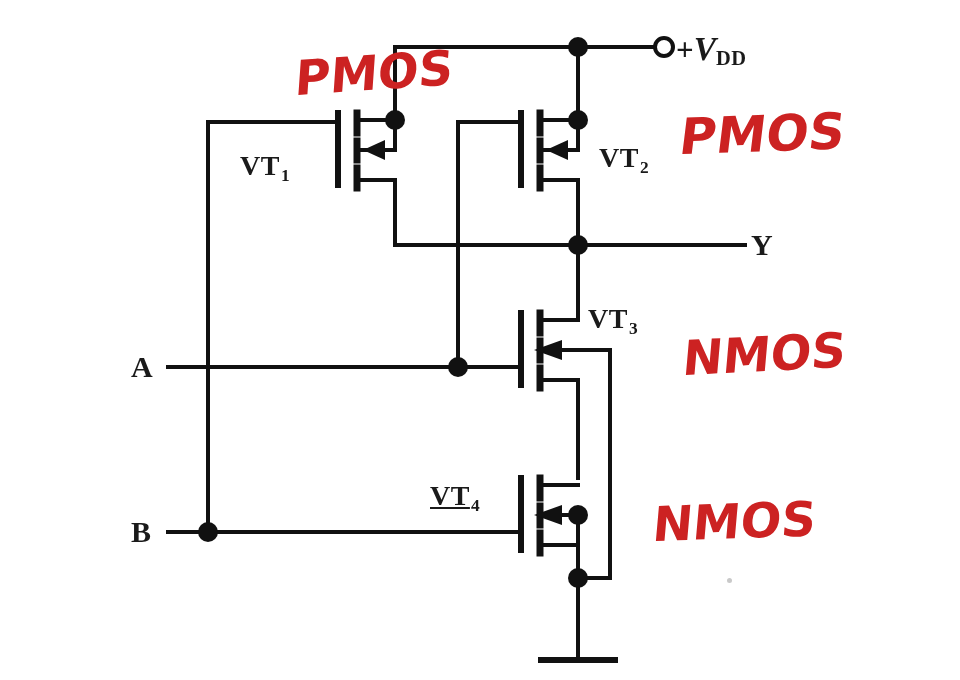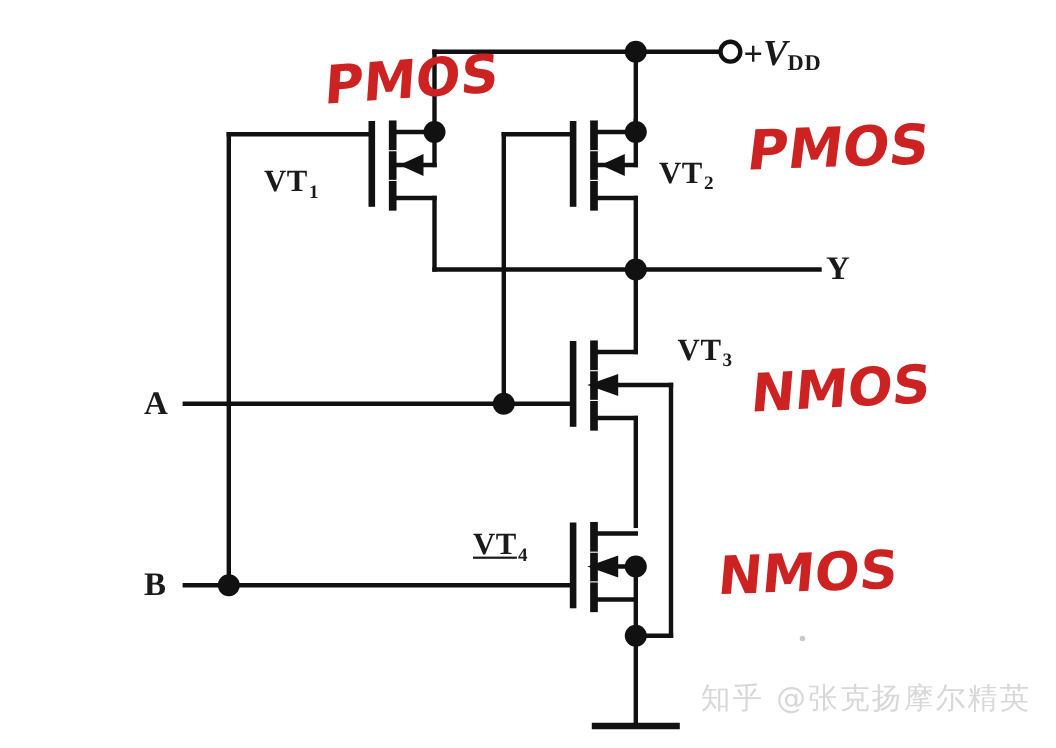--- a/index.html
+++ b/index.html
@@ -201,28 +201,27 @@
   <div class="lbl lbl-plain" style="left:751px; top:230px;">Y</div>
 
   <div class="lbl lbl-plain" style="left:131px; top:352px;">A</div>
 
   <div class="lbl lbl-plain" style="left:131px; top:517px;">B</div>
 
   <div class="lbl lbl-dev" style="left:240px; top:152px;"><span>VT</span><sub>1</sub></div>
 
   <div class="lbl lbl-dev" style="left:599px; top:144px;"><span>VT</span><sub>2</sub></div>
 
-  <div class="lbl lbl-dev" style="left:616px; top:305px;"><span>VT</span><sub>3</sub></div>
+  <div class="lbl lbl-dev" style="left:588px; top:305px;"><span>VT</span><sub>3</sub></div>
 
   <div class="lbl lbl-dev" style="left:430px; top:482px;text-decoration:underline;"><span>VT</span><sub>4</sub></div>
 
   <div class="annot" style="left:297px; top:54px; font-size:48px; transform:rotate(-4deg) skewX(-8deg);">PMOS</div>
 
   <div class="annot" style="left:683px; top:112px; font-size:50px; transform:rotate(-2deg) skewX(-9deg);">PMOS</div>
 
   <div class="annot" style="left:685px; top:334px; font-size:48px; transform:rotate(-3deg) skewX(-8deg);">NMOS</div>
 
   <div class="annot" style="left:655px; top:500px; font-size:48px; transform:rotate(-2deg) skewX(-7deg);">NMOS</div>
 
   <div class="wm-dot" style="left:727px; top:578px;"></div>
-  <div class="watermark" style="left:637px; top:622px;">知乎 @张克扬摩尔精英</div>
 
 </div>
 
 </body></html>

